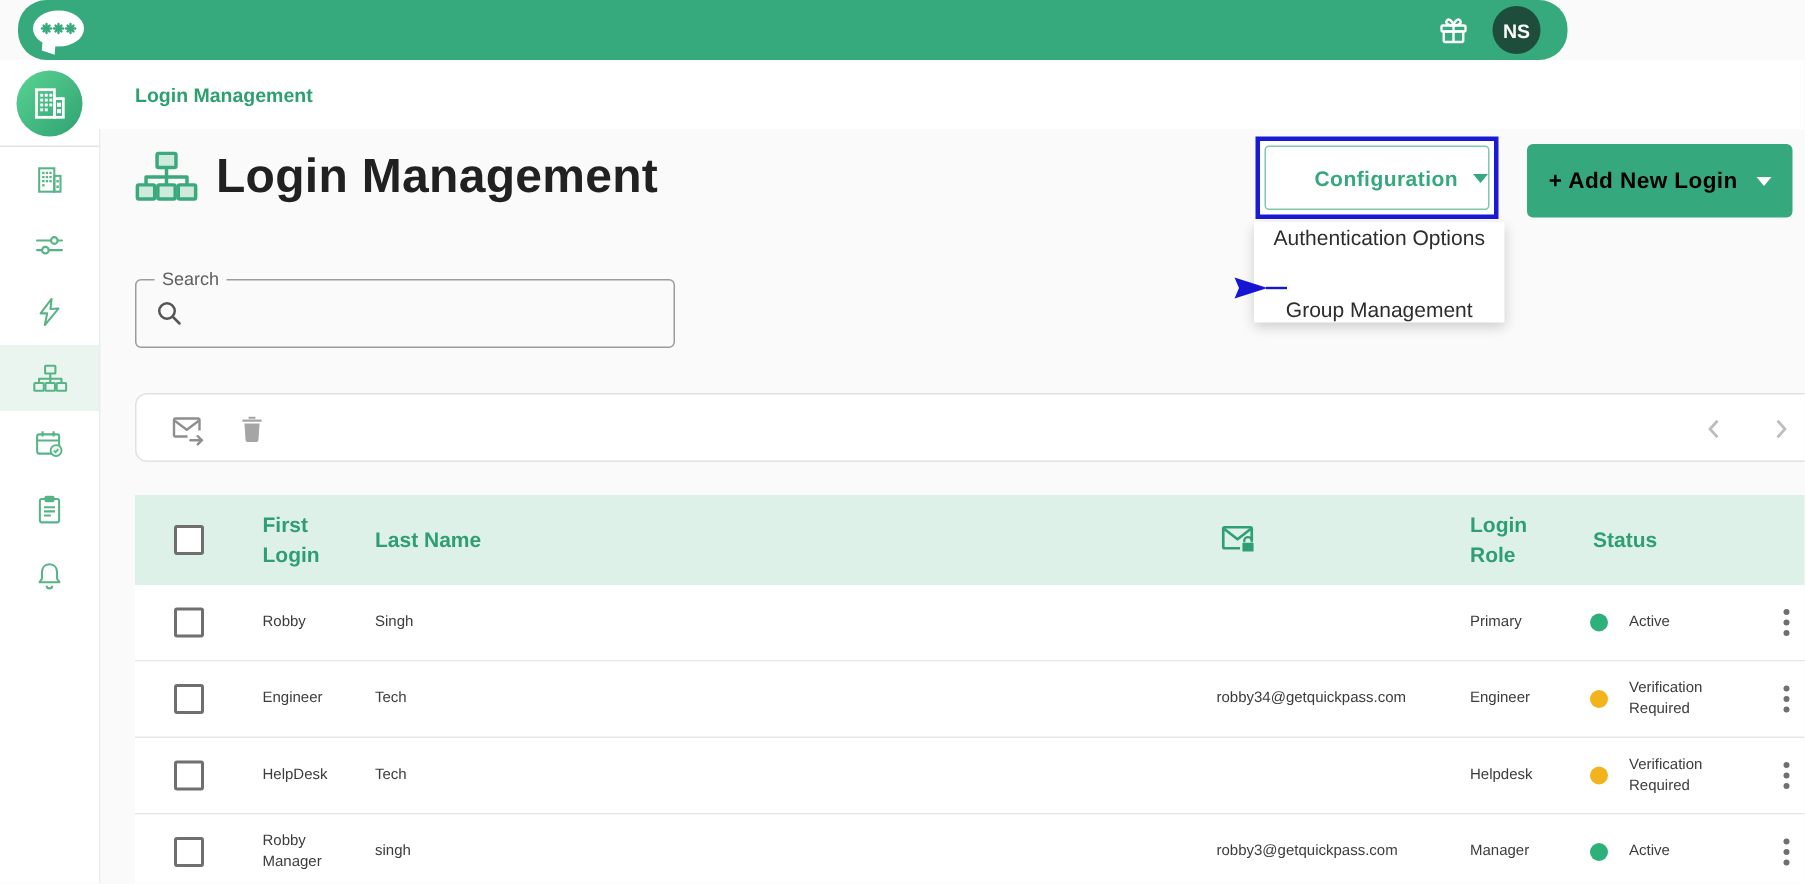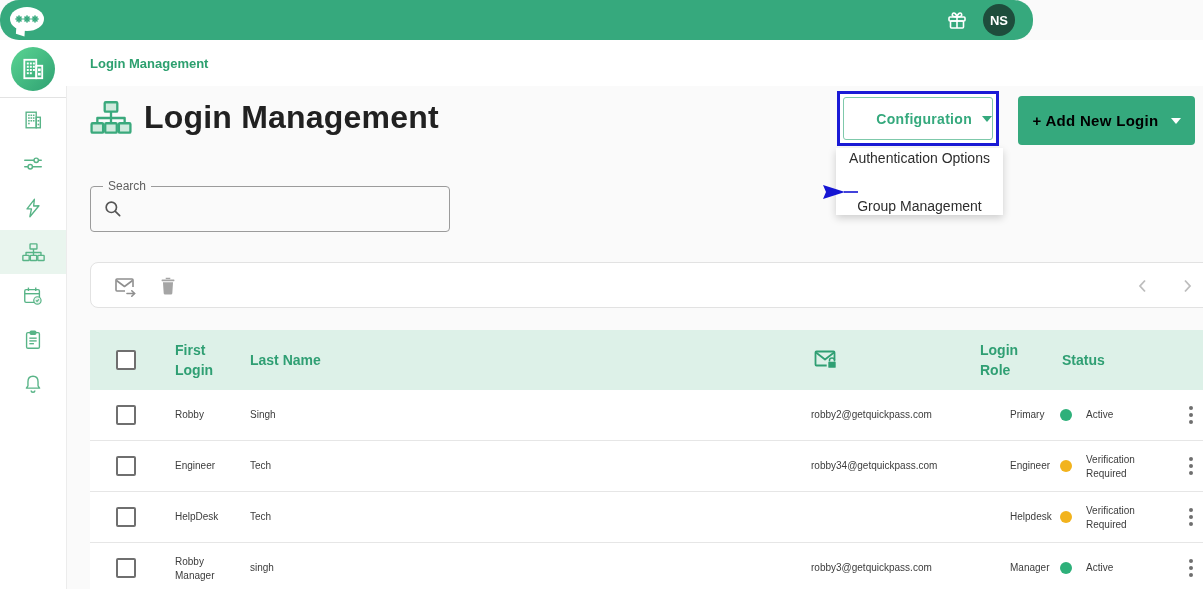--- a/index.html
+++ b/index.html
@@ -1,20 +1,20 @@
 <!DOCTYPE html>
 <html><head>
 <meta charset="utf-8">
 <style>
   html,body{margin:0;padding:0;}
   body{font-family:"Liberation Sans",sans-serif;background:#fff;}
   .stage{position:relative;width:1203px;height:589px;overflow:hidden;background:#fafafa;}
 
   
-  .topbar{position:absolute;left:0;top:0;width:1033px;height:40px;background:#36a97d;border-radius:19px;}
+  .topbar{position:absolute;left:12px;top:0;width:1033px;height:40px;background:#36a97d;border-radius:19px;}
   .chat-bubble{position:absolute;left:10px;top:7px;width:34px;height:24px;background:#fff;border-radius:50%;}
   .chat-bubble:after{content:"";position:absolute;left:6px;bottom:-4px;width:9px;height:9px;background:#fff;transform:rotate(18deg) skew(14deg);}
   .chat-sparks{position:absolute;left:0;top:0;width:34px;height:24px;}
   .topbar-right{position:absolute;right:18px;top:0;height:40px;display:flex;align-items:center;gap:14px;}
   .gift{width:24px;height:24px;}
   .avatar{width:32px;height:32px;border-radius:50%;background:#1e4d3c;color:#fff;display:flex;align-items:center;justify-content:center;font-size:13px;font-weight:bold;}
 
   
   .sidebar{position:absolute;left:0;top:40px;width:66px;height:549px;background:#fff;border-right:1px solid #ececec;}
   .logo-wrap{height:57px;border-bottom:1px solid #e3e3e3;display:flex;align-items:center;justify-content:center;}
@@ -59,21 +59,21 @@
   
   .table{position:absolute;left:90px;top:330px;width:1140px;}
   .thead{position:relative;height:60px;background:#ddf1e8;}
   .hcell{position:absolute;top:50%;transform:translateY(-50%);color:#2f9f73;font-size:14px;font-weight:bold;line-height:1.45;}
   .trow{position:relative;height:50px;background:#fff;border-bottom:1px solid #e6e6e6;}
   .cell{position:absolute;top:50%;transform:translateY(-50%);color:#3c3c3c;font-size:10px;line-height:1.35;}
   .cb{position:absolute;left:26px;top:50%;transform:translateY(-50%);width:16px;height:16px;border:2px solid #6f6f6f;border-radius:2px;background:#fff;cursor:pointer;}
   .c-first{left:85px;width:64px;}
   .c-last{left:160px;width:160px;}
   .c-email{left:721px;width:185px;}
-  .c-role{left:920px;width:70px;}
+  .c-role{left:890px;width:70px;}
   .c-status{left:996px;width:92px;}
   .dot{position:absolute;left:970px;top:50%;transform:translateY(-50%);width:12px;height:12px;border-radius:50%;}
   .kebab{position:absolute;left:1095px;top:50%;transform:translateY(-50%);display:flex;flex-direction:column;gap:3px;cursor:pointer;padding:4px;}
   .kebab i{width:4px;height:4px;border-radius:50%;background:#6f6f6f;display:block;}
   .h-first{left:85px;width:62px;}
   .h-last{left:160px;}
   .h-email-icon{position:absolute;left:724px;top:50%;transform:translateY(-50%);}
   .h-role{left:890px;width:50px;}
   .h-status{left:972px;}
 </style>
@@ -320,21 +320,20 @@
         <path d="M15.5 12 v-1.2 a2.5 2.2 0 0 1 5 0 V12" fill="none" stroke="#2f9f73" stroke-width="1.5"></path>
       </svg>
       <span class="hcell h-role">Login Role</span>
       <span class="hcell h-status">Status</span>
     </div>
     <div id="tbody">
   <div class="trow">
     <span class="cb"></span>
     <span class="cell c-first">Robby</span>
     <span class="cell c-last">Singh</span>
-    <span class="cell c-email">robby2@getquickpass.com</span>
     <span class="cell c-role">Primary</span>
     <span class="dot" style="background: rgb(46, 176, 122);"></span>
     <span class="cell c-status">Active</span>
     <span class="kebab">
             <i></i>
             <i></i>
             <i></i>
           </span>
   </div>
 

